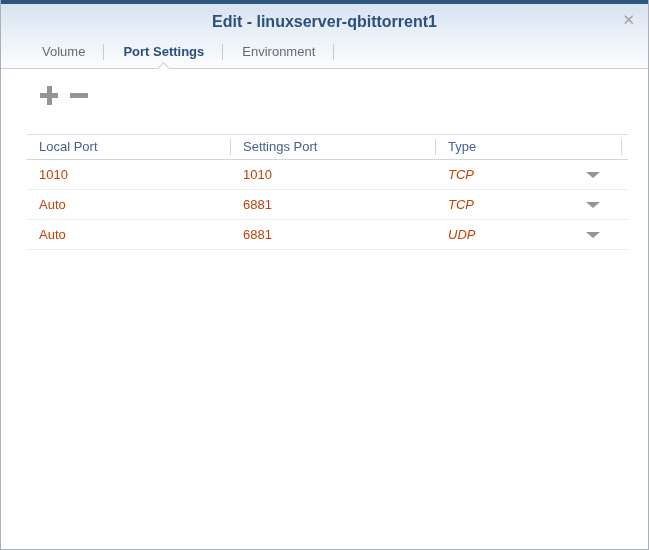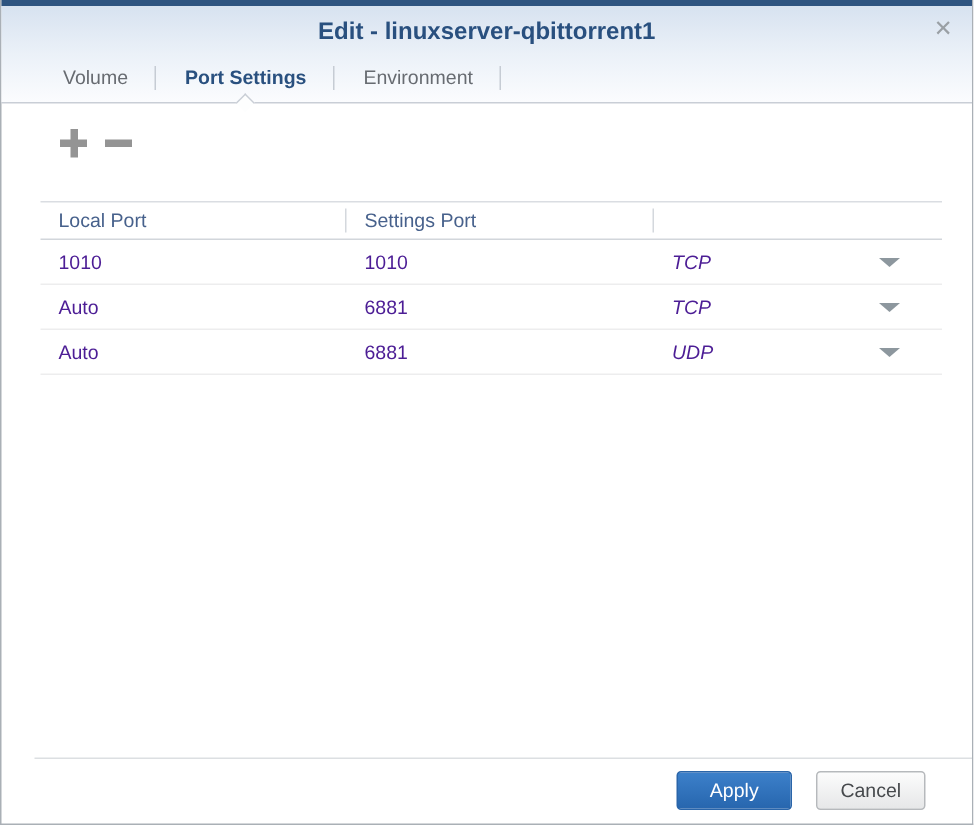--- a/index.html
+++ b/index.html
@@ -83,21 +83,21 @@
     display:flex; height:26px; align-items:center;
     border-top:1px solid #dadde2;
     border-bottom:1px solid #d2d6db;
     color:#47618c;
   }
   .th { padding-left:12px; height:16px; line-height:16px; border-right:1px solid #d4d8dd; }
   .c1 { width:204px; } .c2 { width:205px; } .c3 { width:186px; }
   .trow {
     display:flex; height:30px; align-items:center;
     border-bottom:1px solid #ededee;
-    color:#4c1d95;
+    color:#c2410c;
   }
   .td { padding-left:12px; }
   .td.c3 { display:flex; align-items:center; justify-content:space-between; padding-right:22px; cursor:pointer;font-style:italic; }
   .caret {
     width:0; height:0;
     border-left:7px solid transparent;
     border-right:7px solid transparent;
     border-top:6px solid #8d979e;
   }
   .footer {
@@ -154,20 +154,21 @@
   <div class="content">
     <div class="mini-toolbar">
       <span class="tool-btn icon-plus"></span>
       <span class="tool-btn icon-minus"></span>
     </div>
 
     <div class="ptable">
       <div class="thead">
         <div class="th c1">Local Port</div>
         <div class="th c2">Settings Port</div>
+        <div class="th c3">Type</div>
       </div>
 
       <div class="trow">
         <div class="td c1">1010</div>
         <div class="td c2">1010</div>
         <div class="td c3">
           <span>TCP</span>
           <span class="caret"></span>
         </div>
       </div>
@@ -185,17 +186,13 @@
         <div class="td c1">Auto</div>
         <div class="td c2">6881</div>
         <div class="td c3">
           <span>UDP</span>
           <span class="caret"></span>
         </div>
       </div>
     </div>
   </div>
 
-  <div class="footer">
-    <div class="btn btn-apply">Apply</div>
-    <div class="btn btn-cancel">Cancel</div>
-  </div>
 </div>
 
 </body></html>

